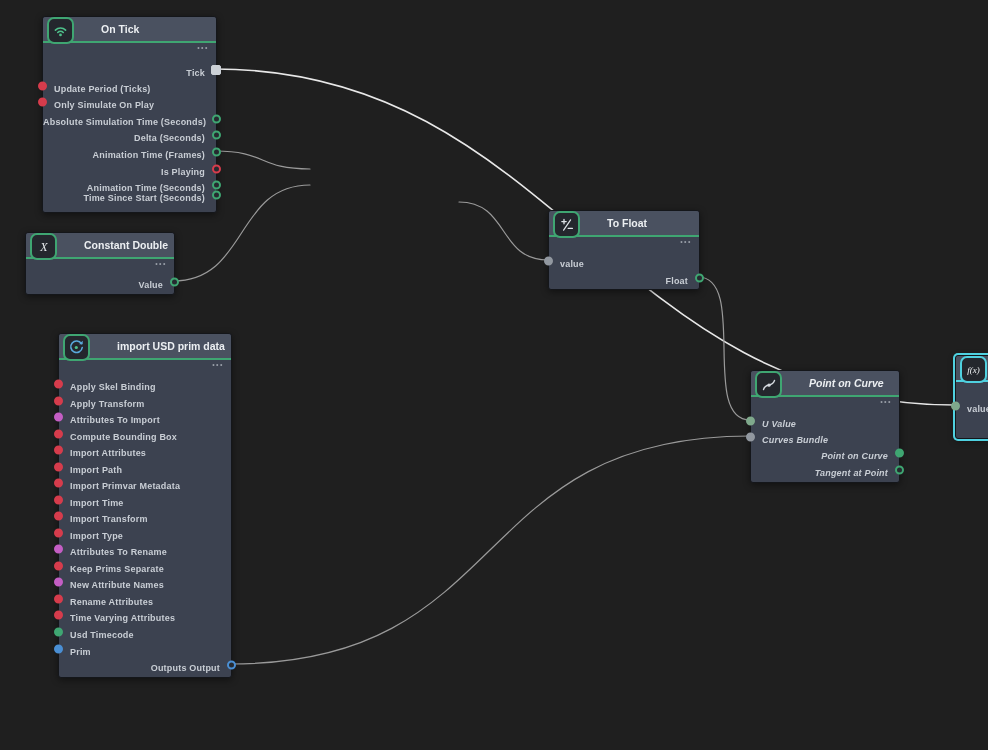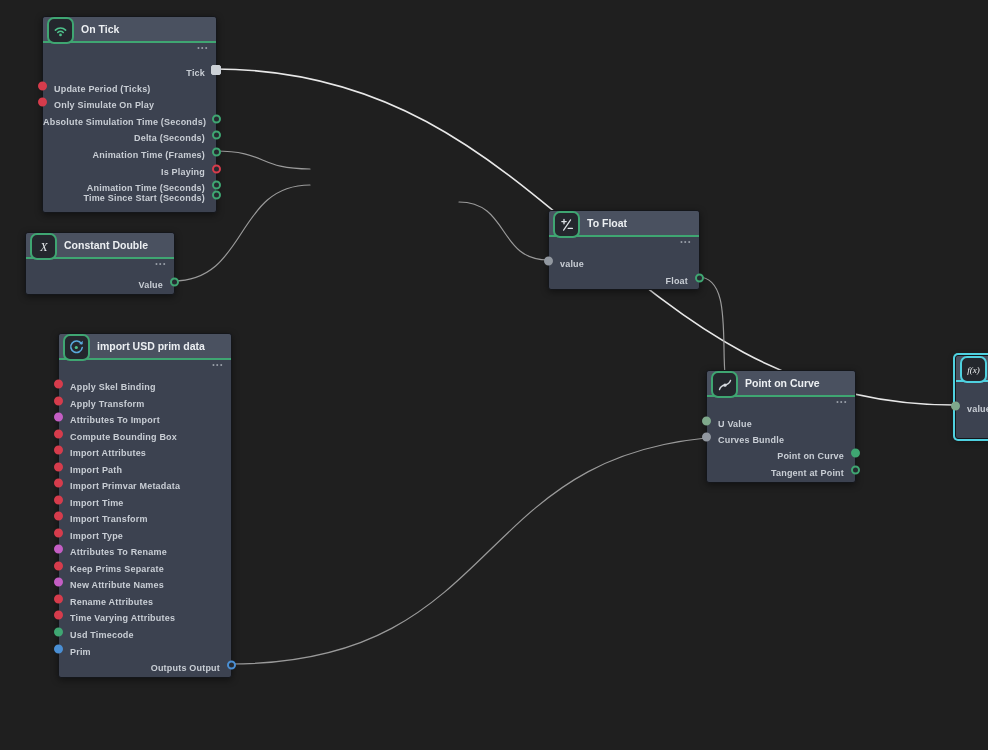--- a/index.html
+++ b/index.html
@@ -14,20 +14,21 @@
     position:absolute;z-index:2;
     background:#3c4250;
     border:1px solid #14161a;border-radius:3px;
     box-shadow:0 2px 7px rgba(0,0,0,.45);
   }
   .node.selected{box-shadow:0 0 0 2px #4fd1e0,0 2px 7px rgba(0,0,0,.45);}
   .head{
     height:24px;background:#4a5160;
     border-bottom:2px solid #3fa672;
     border-radius:3px 3px 0 0;
+    padding-left:20px;
   }
   .title{
     display:block;margin-left:38px;margin-right:6px;line-height:24px;
     font-size:10.5px;font-weight:700;color:#eceff2;
     white-space:nowrap;overflow:hidden;
   }
   .icon-chip{
     position:absolute;left:4px;top:0;width:27px;height:27px;box-sizing:border-box;
     background:#24272d;border:2px solid #3fa672;border-radius:7px;
     display:flex;align-items:center;justify-content:center;z-index:3;
@@ -140,21 +141,21 @@
       <div class="port in" style="top: 191px;"><span class="pin filled" style="color: rgb(214, 60, 76);"></span><span class="plbl">Import Type</span></div>
       <div class="port in" style="top: 207px;"><span class="pin filled" style="color: rgb(196, 94, 196);"></span><span class="plbl">Attributes To Rename</span></div>
       <div class="port in" style="top: 224px;"><span class="pin filled" style="color: rgb(214, 60, 76);"></span><span class="plbl">Keep Prims Separate</span></div>
       <div class="port in" style="top: 240px;"><span class="pin filled" style="color: rgb(196, 94, 196);"></span><span class="plbl">New Attribute Names</span></div>
       <div class="port in" style="top: 257px;"><span class="pin filled" style="color: rgb(214, 60, 76);"></span><span class="plbl">Rename Attributes</span></div>
       <div class="port in" style="top: 273px;"><span class="pin filled" style="color: rgb(214, 60, 76);"></span><span class="plbl">Time Varying Attributes</span></div>
       <div class="port in" style="top: 290px;"><span class="pin filled" style="color: rgb(63, 166, 114);"></span><span class="plbl">Usd Timecode</span></div>
       <div class="port in" style="top: 307px;"><span class="pin filled" style="color: rgb(74, 143, 212);"></span><span class="plbl">Prim</span></div>
       <div class="port out" style="top: 323px;"><span class="plbl">Outputs Output</span><span class="pin" style="color: rgb(74, 143, 212);"></span></div>
     </div>
-    <div class="node" style="left: 706px; top: 370px; width: 148px; height: 111px;">
+    <div class="node" style="left: 750px; top: 370px; width: 148px; height: 111px; font-style: italic;">
       <div class="head" style="border-bottom-color: rgb(63, 166, 114);">
         <span class="title">Point on Curve</span>
       </div>
       <div class="icon-chip" style="border-color: rgb(63, 166, 114);">
         <svg viewBox="0 0 16 16" width="16" height="16">
           <path d="M2.5 12.5C5 5 11 11 13.5 3.5" fill="none" stroke="#d6dae0" stroke-width="1.4" stroke-linecap="round"></path>
           <circle cx="8" cy="8.2" r="1.6" fill="#d6dae0"></circle>
         </svg>
       </div>
       <div class="dots">•••</div>

